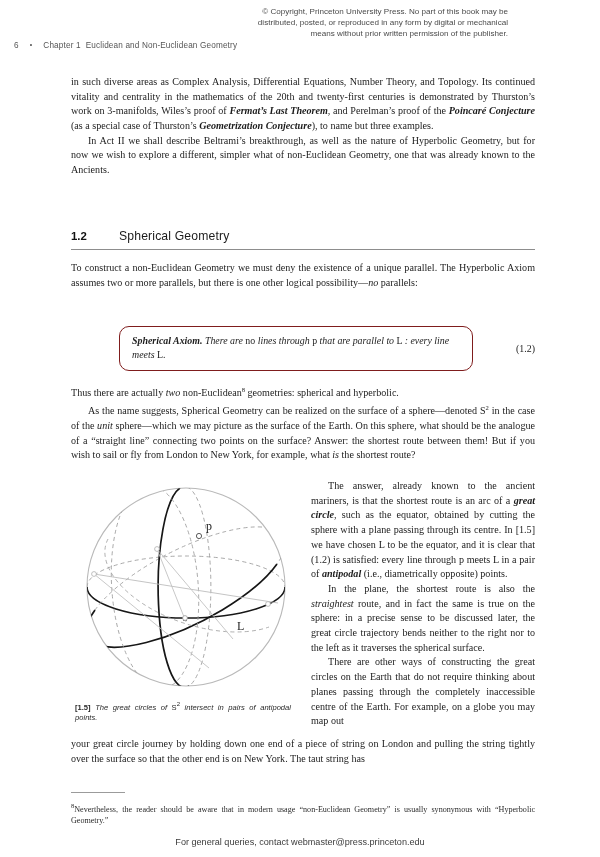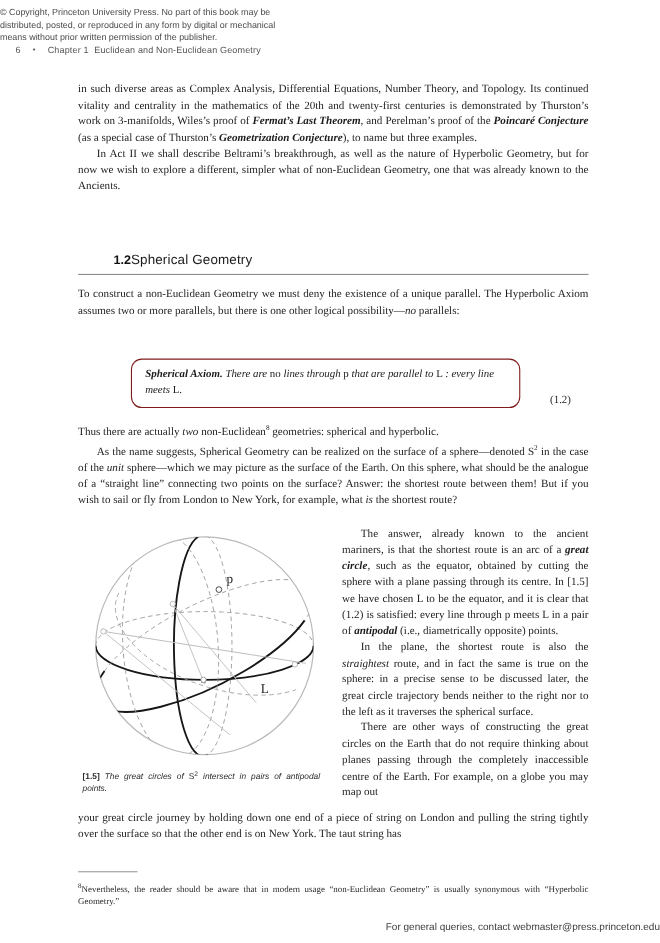--- a/index.html
+++ b/index.html
@@ -15,21 +15,21 @@
     color: #1a1a1a;
     overflow: hidden;
   }
 
   
   .copyright {
     position: absolute;
     top: 6px;
     left: 0;
     width: 508px;
-    text-align: left;
+    text-align: right;
     font-family: "Liberation Sans", sans-serif;
     font-size: 8.1px;
     line-height: 11.2px;
     color: #4a4a4a;
   }
   .copyright div { white-space: nowrap; }
 
   
   .runhead {
     position: absolute;
@@ -68,21 +68,20 @@
     display: flex;
     align-items: baseline;
     padding-bottom: 6px;
   }
   .sec-head .num {
     font-family: "Liberation Sans", sans-serif;
     font-weight: bold;
     font-size: 11.4px;
     width: 48px;
     color: #111;
-    text-align: right;
   }
   .sec-head .title {
     font-family: "Liberation Sans", sans-serif;
     font-size: 12.2px;
     color: #1b1b1b;
     letter-spacing: .15px;
   }
   .sec-head .rule {
     height: 1px;
     background: #8d8d8d;
@@ -110,25 +109,24 @@
   }
   .axiom-box .line {
     font-size: 9.9px;
     line-height: 14.2px;
     color: #1c1c1c;
   }
   .axiom-box b { font-style: italic; font-weight: bold; }
   .axiom-box i { font-style: italic; }
   .eqno {
     position: absolute;
-    right: 16px;
+    right: 0;
     top: 17px;
     font-size: 9.9px;
     color: #1c1c1c;
-    margin-top: 15px;
   }
 
   .blk-afterbox { position: absolute; left: 71px; top: 383px; width: 464px; }
 
   
   .col-right {
     position: absolute;
     left: 311px;
     top: 466px;
     width: 224px;
@@ -180,21 +178,21 @@
     text-align: justify;
   }
   .footnote sup { font-size: 6.4px; }
 
   
   .pagefoot {
     position: absolute;
     left: 0;
     top: 837px;
     width: 600px;
-    text-align: right;
+    text-align: center;
     font-family: "Liberation Sans", sans-serif;
     font-size: 9.1px;
     color: #3c3c3c;
   }
 
   sup.fnm { font-size: 6.6px; vertical-align: super; }
   .it { font-style: italic; }
   .bi { font-style: italic; font-weight: bold; }
 </style>
 </head>

